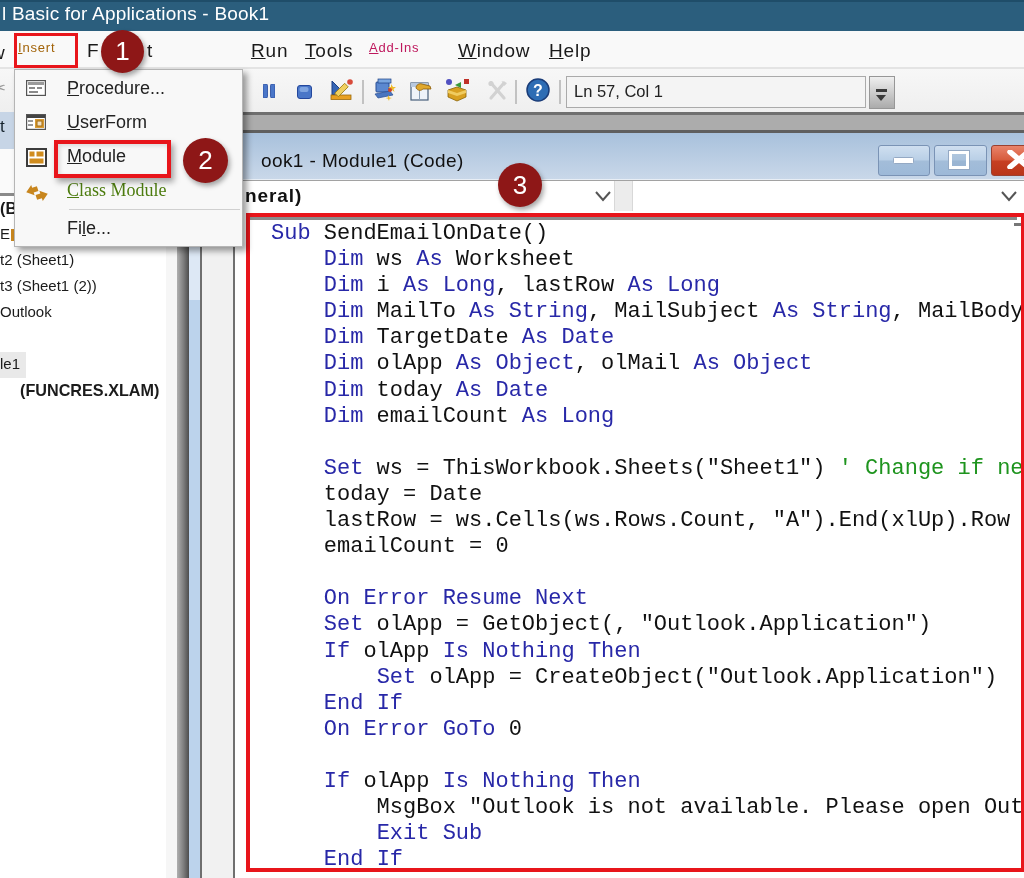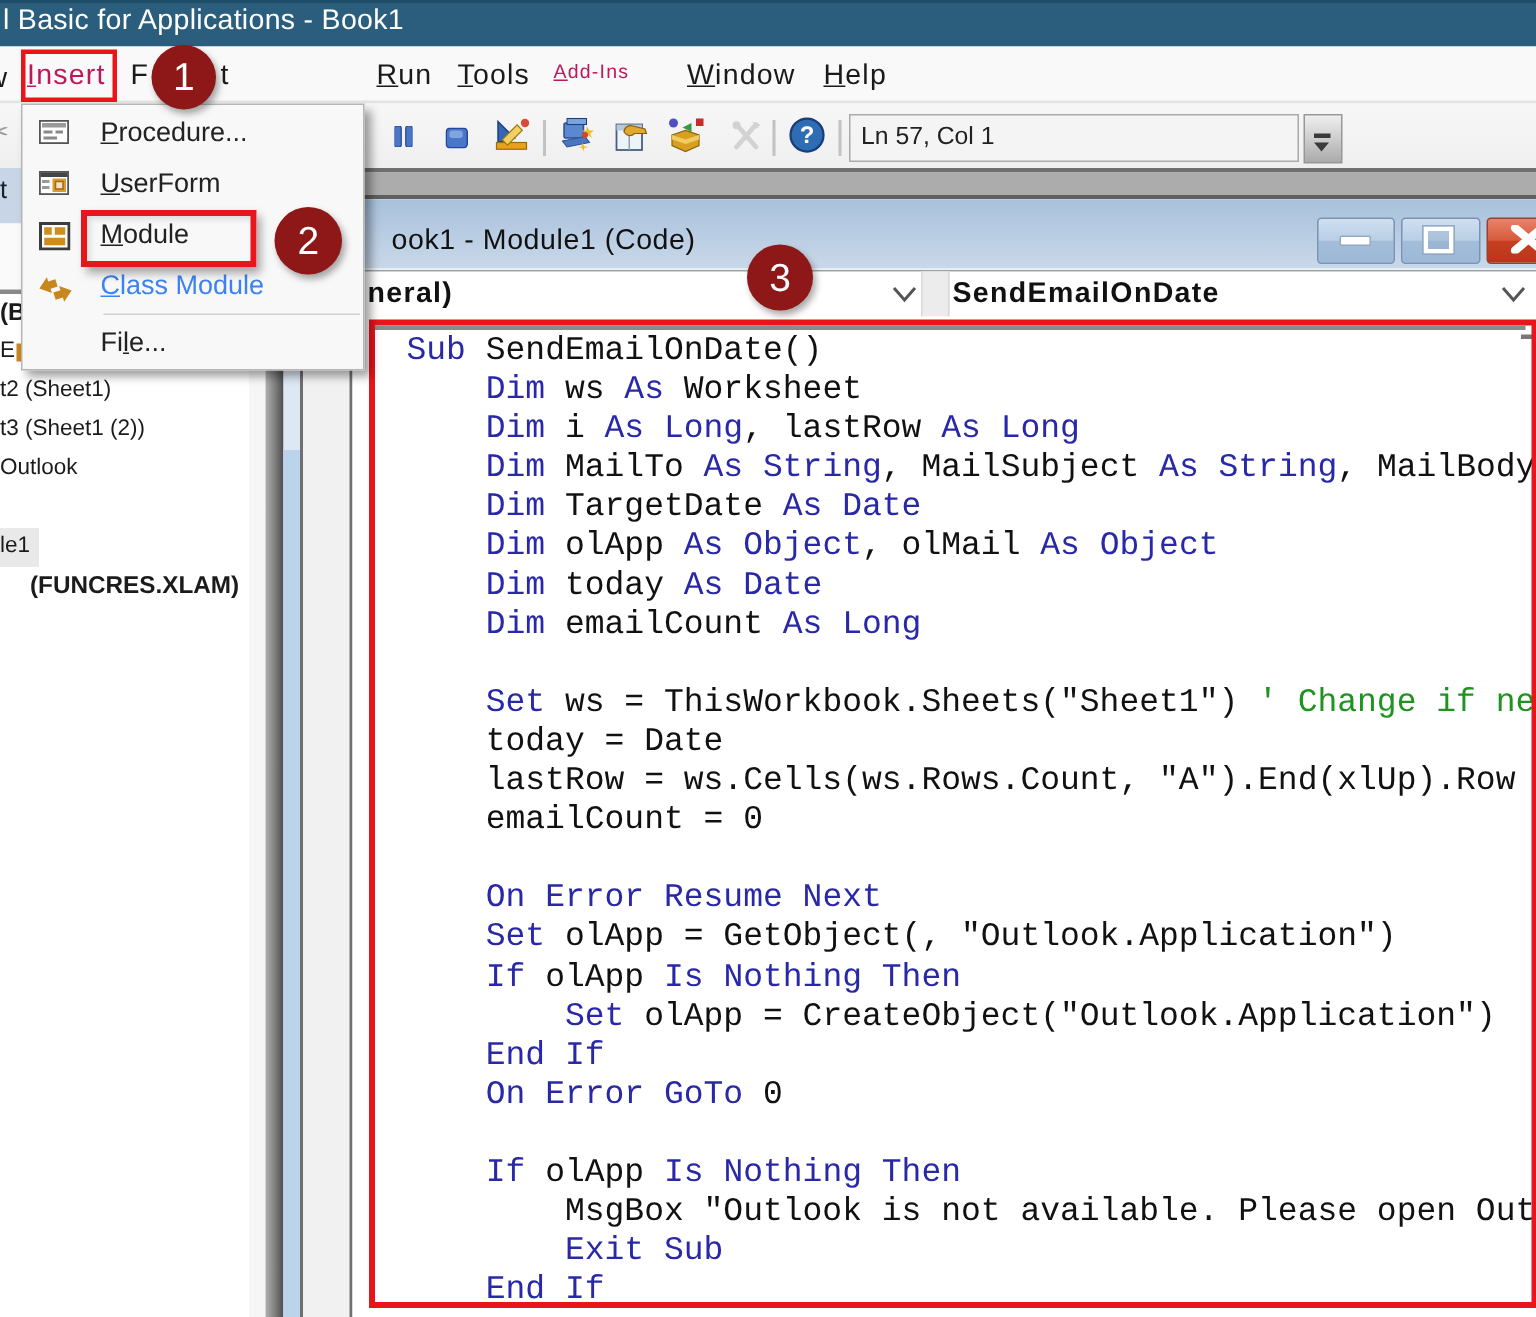--- a/index.html
+++ b/index.html
@@ -19,21 +19,21 @@
 <div id="stage">
 
   <div class="abs" style="left:0;top:0;width:1024px;height:31px;background:#2b5e7d;"></div>
   <div class="abs" style="left:0;top:0;width:1024px;height:2px;background:#1f4d69;"></div>
   <div class="abs" style="left:2px;top:3px;color:#fff;font-size:19px;letter-spacing:0.2px;">l Basic for Applications - Book1</div>
 
   <div class="abs" style="left:0;top:31px;width:1024px;height:38px;background:#f9f9f9;"></div>
   <div class="abs" style="left:0;top:31px;width:11px;height:38px;overflow:hidden;">
     <div class="abs" style="left:-9px;top:11px;font-size:19px;letter-spacing:0.8px;color:#1a1a1a;">w</div>
   </div>
-  <div class="abs" style="left:18px;top:40px;font-size:19px;letter-spacing:0.8px;color:#be185d;"><u>I</u>nsert</div>
+  <div class="abs" style="left:18px;top:40px;font-size:13px;letter-spacing:0.8px;color:#a16207;"><u>I</u>nsert</div>
   <div class="abs" style="left:87px;top:40px;font-size:19px;letter-spacing:0.8px;color:#1a1a1a;">F</div>
   <div class="abs" style="left:147px;top:40px;font-size:19px;letter-spacing:0.8px;color:#1a1a1a;">t</div>
   <div class="abs" style="left:180px;top:40px;font-size:19px;letter-spacing:0.8px;color:#1a1a1a;margin-top:40px;"><u>D</u>ebug</div>
   <div class="abs" style="left:251px;top:40px;font-size:19px;letter-spacing:0.8px;color:#1a1a1a;"><u>R</u>un</div>
   <div class="abs" style="left:305px;top:40px;font-size:19px;letter-spacing:0.8px;color:#1a1a1a;"><u>T</u>ools</div>
   <div class="abs" style="left:369px;top:40px;font-size:13px;letter-spacing:0.8px;color:#be185d;"><u>A</u>dd-Ins</div>
   <div class="abs" style="left:458px;top:40px;font-size:19px;letter-spacing:0.8px;color:#1a1a1a;"><u>W</u>indow</div>
   <div class="abs" style="left:549px;top:40px;font-size:19px;letter-spacing:0.8px;color:#1a1a1a;"><u>H</u>elp</div>
 
   <div class="abs" style="left:0;top:67px;width:1024px;height:2px;background:#e4e4e4;"></div>
@@ -130,21 +130,20 @@
   </svg>
 
   <div class="abs" style="left:177px;top:179px;width:847px;height:1px;background:#e8eef5;"></div>
   <div class="abs" style="left:177px;top:180px;width:847px;height:2px;background:#a2a2a2;"></div>
   <div class="abs" style="left:177px;top:181px;width:847px;height:30px;background:#ffffff;"></div>
   <div class="abs" style="left:614px;top:181px;width:17px;height:30px;background:#ececec;border-left:1px solid #d8d8d8;border-right:1px solid #d8d8d8;"></div>
   <svg class="abs" style="left:595px;top:191px;" width="16" height="11" viewBox="0 0 16 11">
     <path d="M1 1 L8 9 L15 1" stroke="#555" stroke-width="2" fill="none"></path>
   </svg>
   <div class="abs" style="left:245px;top:185px;font-size:19px;font-weight:bold;letter-spacing:0.9px;color:#111;">neral)</div>
-  <div class="abs" style="left:635px;top:185px;font-size:19px;font-weight:bold;color:#111;letter-spacing:0.9px;">SendEmailOnDate</div>
   <svg class="abs" style="left:1001px;top:191px;" width="16" height="11" viewBox="0 0 16 11">
     <path d="M1 1 L8 9 L15 1" stroke="#555" stroke-width="2" fill="none"></path>
   </svg>
 
   <div class="abs" style="left:250px;top:217px;width:767px;height:2.5px;background:#8a8a8a;z-index:41;"></div>
 
   <div class="abs" style="left:1014px;top:223px;width:8px;height:3px;background:#777;"></div>
 
   <div class="abs mono" id="code" style="left:247px;top:221px;width:777px;height:651px;font-size:22px;line-height:26.1px;white-space:pre;color:#111;overflow:hidden;"><span class="kw">Sub</span> SendEmailOnDate()
     <span class="kw">Dim</span> ws <span class="kw">As</span> Worksheet
@@ -211,21 +210,21 @@
      <rect x="10.5" y="3.5" width="7" height="5" fill="#d08c1e"></rect>
      <rect x="3.5" y="10.5" width="14" height="5" fill="#d08c1e"></rect>
    </svg></div>
       <div class="abs" style="left:67px;top:146px;font-size:18px;color:#222;z-index:51;"><u>M</u>odule</div>
       <div class="abs" style="left:26px;top:182px;z-index:51;"><svg width="22" height="23" viewBox="0 0 22 23">
      <g transform="rotate(-18 11 11)">
      <path d="M1 7 L8 1.5 L8 4.5 L13 4.5 L13 9.5 L8 9.5 L8 12.5 Z" fill="#c8861e"></path>
      <path d="M21 15 L14 20.5 L14 17.5 L9 17.5 L9 12.5 L14 12.5 L14 9.5 Z" fill="#c8861e"></path>
      </g>
    </svg></div>
-      <div class="abs" style="left:67px;top:180px;font-size:18px;color:#3b82f6;z-index:51;"><u>C</u>lass Module</div>
+      <div class="abs" style="left:67px;top:180px;font-size:18px;color:#4d7c0f;z-index:51;font-family:Liberation Serif, serif;"><u>C</u>lass Module</div>
       <div class="abs" style="left:67px;top:218px;font-size:18px;color:#222;z-index:51;">Fi<u>l</u>e...</div>
     </div>
 
   <div class="abs" style="left:69px;top:209px;width:171px;height:1px;background:#d0d0d0;z-index:51;"></div>
 
   <div class="abs" style="left:54px;top:140px;width:109px;height:30px;border:4px solid #e8151b;box-shadow:3px 4px 6px rgba(0,0,0,0.35), inset 2px 2px 4px rgba(0,0,0,0.12);z-index:55;"></div>
 
   <div class="abs" style="left:14px;top:33px;width:58px;height:29px;border:3.5px solid #e8151b;z-index:55;"></div>
 
   <div class="circ" style="left:101px;top:30px;width:43px;height:43px;font-size:26px;">1</div>

